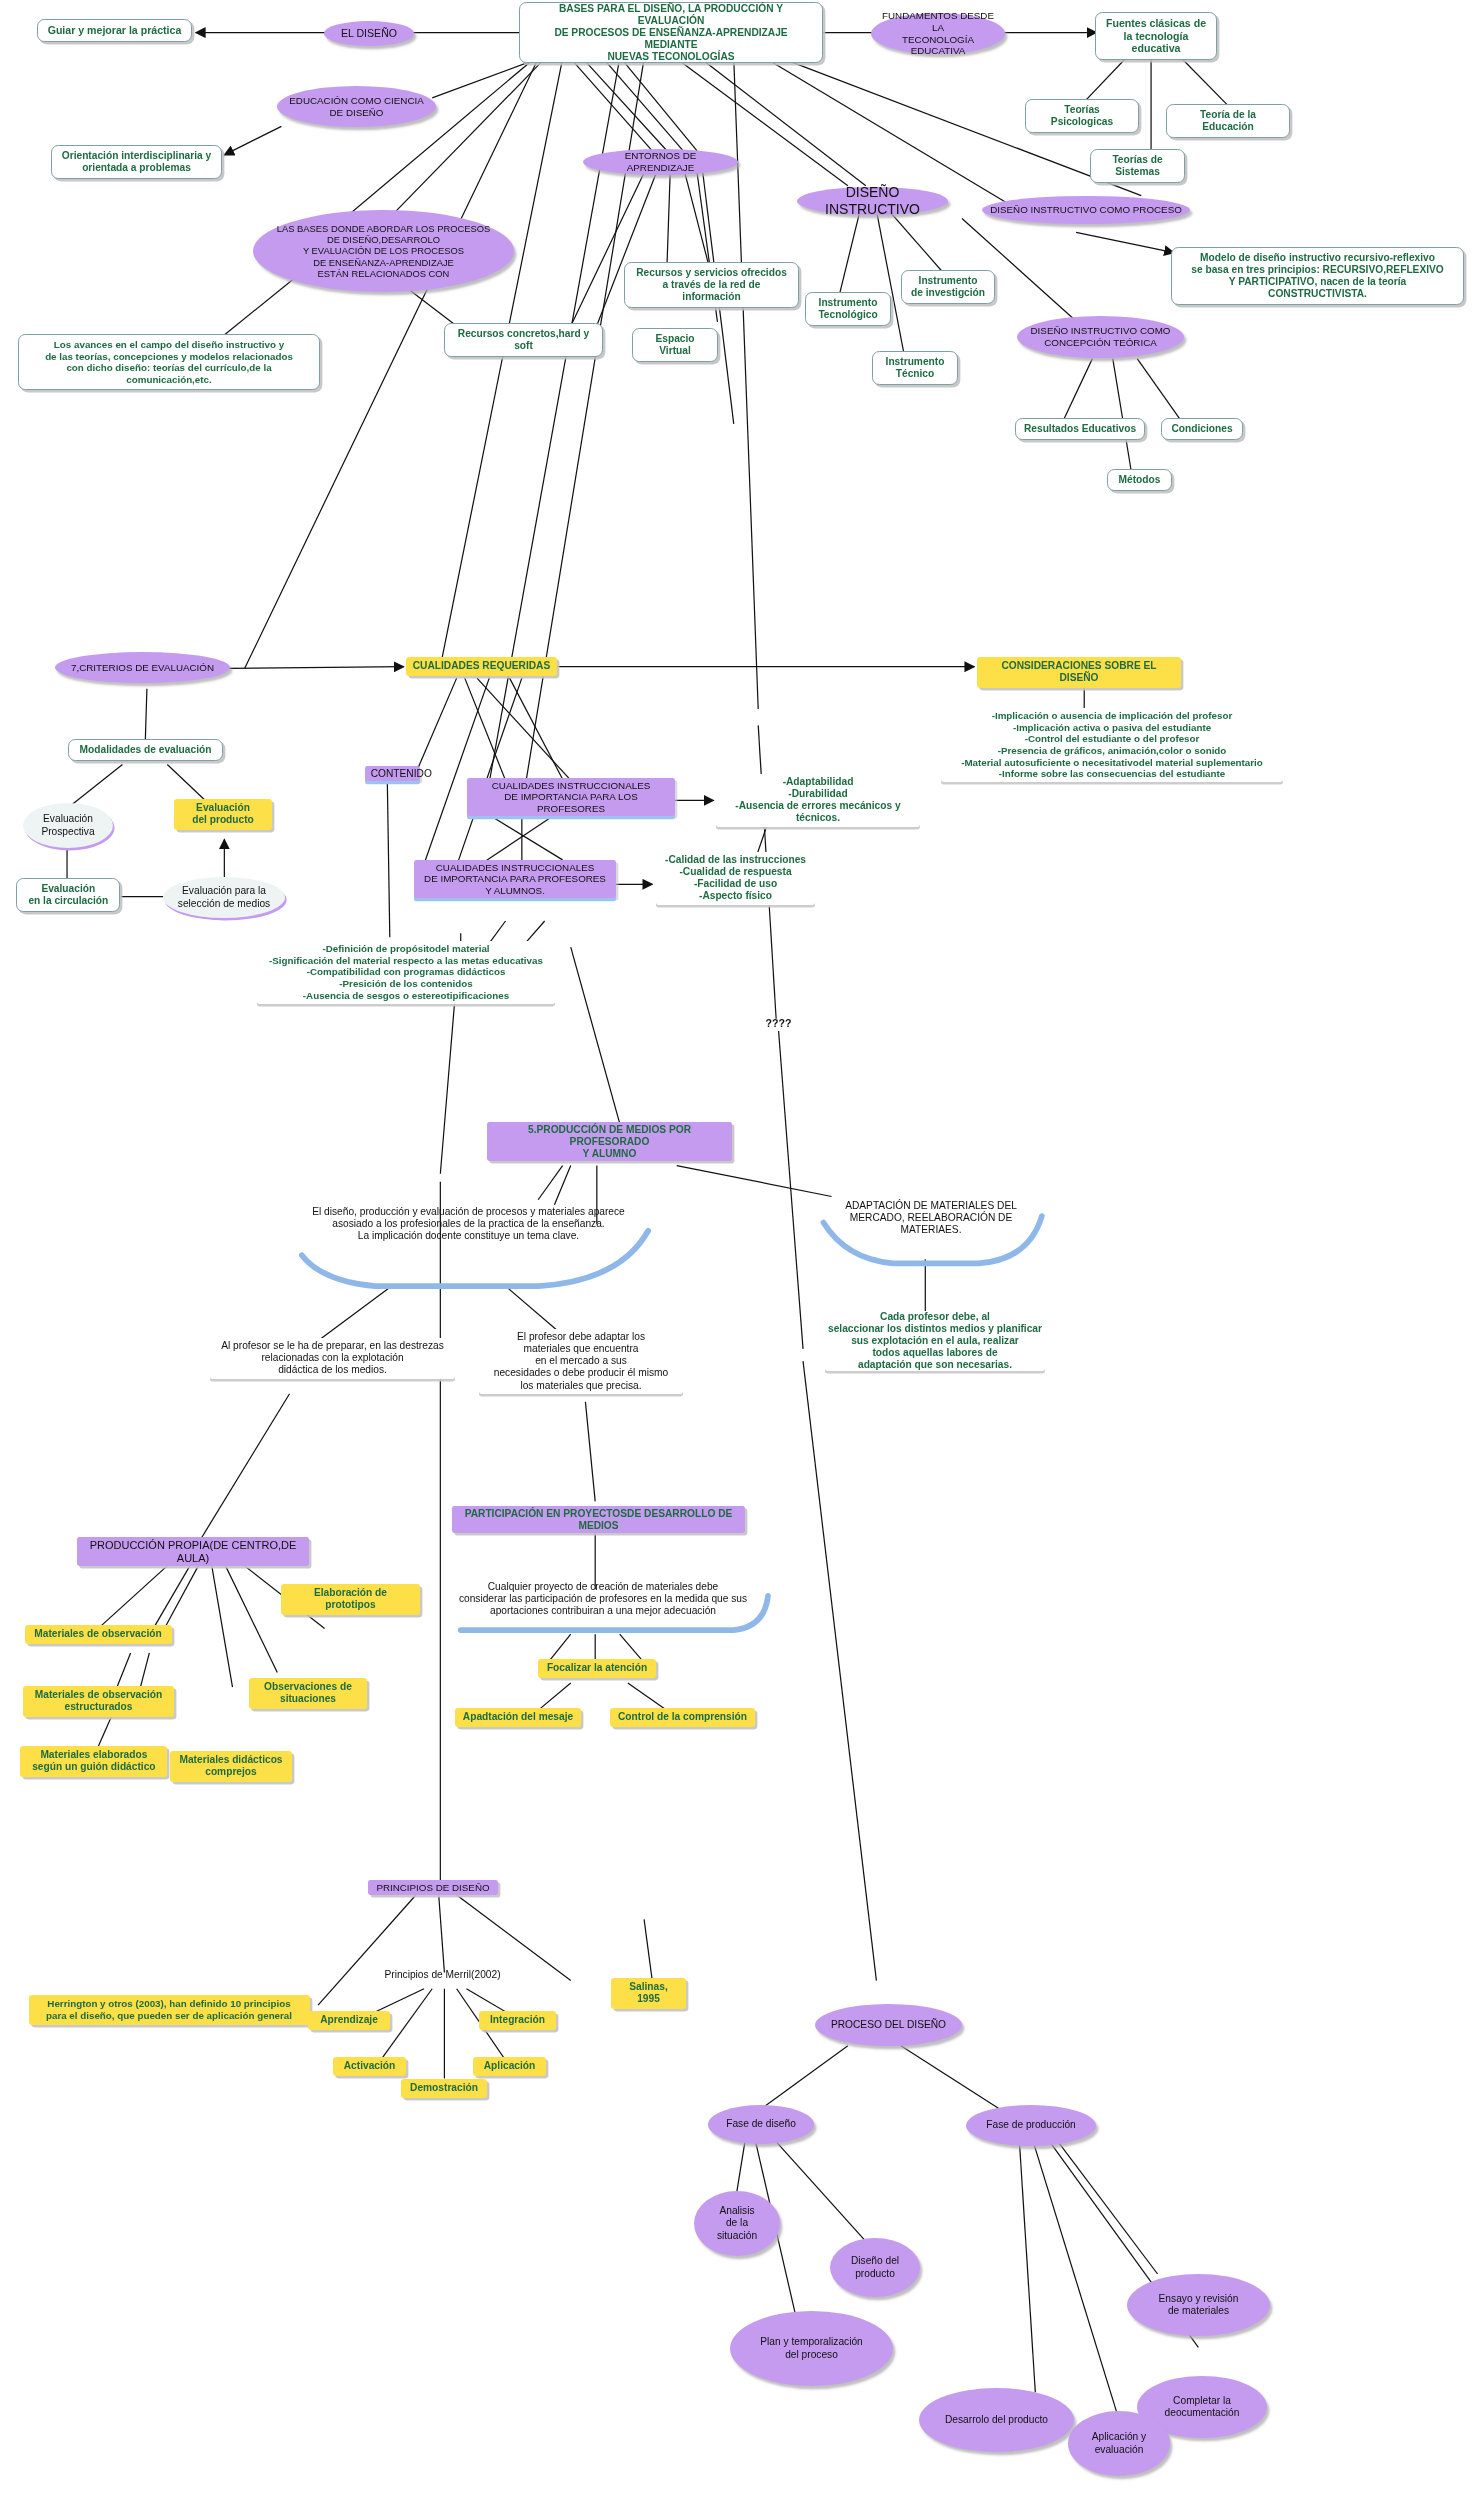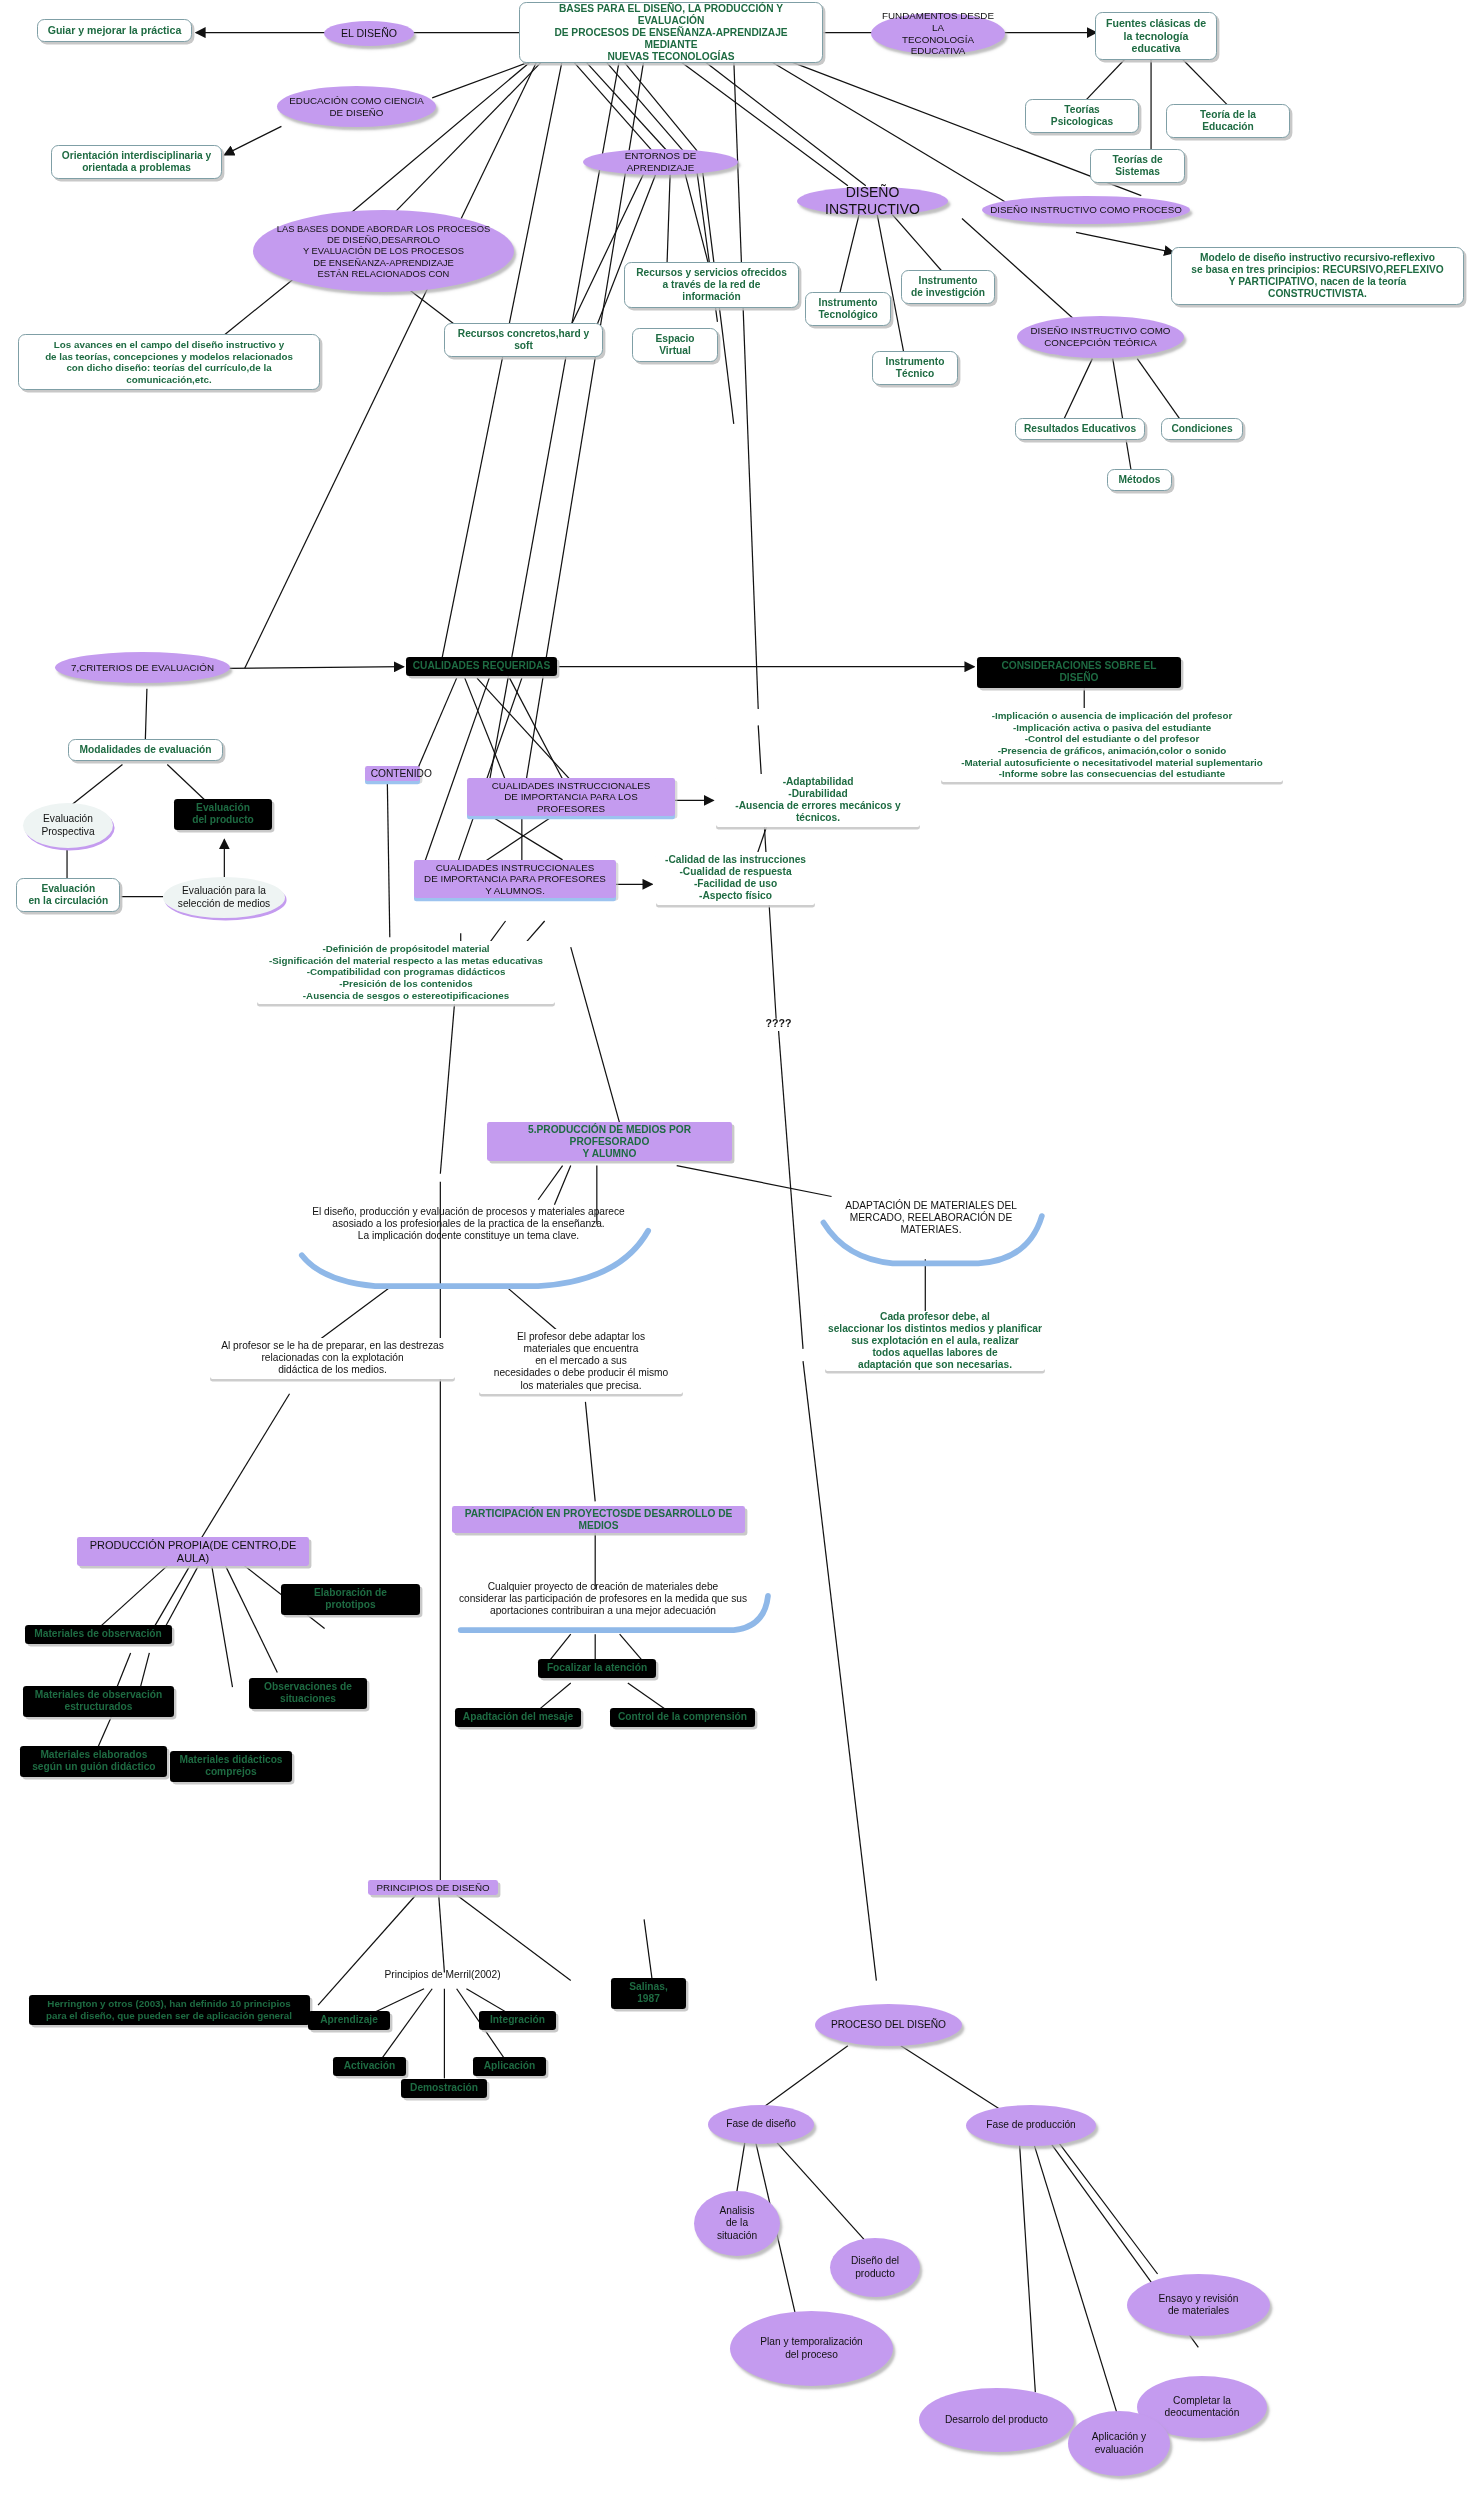--- a/index.html
+++ b/index.html
@@ -10,21 +10,21 @@
   .node .t{display:block;width:100%;line-height:1.18;}
 
   
   .box{
     background:#ffffff;border:1.3px solid #7f9fa6;border-radius:7.3px;
     color:#1e6b42;font-weight:bold;padding:4.1px 7.3px;
     box-shadow:2.4px 2.4px 0 rgba(190,190,190,.85);
   }
   
   .plain{
-    background:#000000;border:none;border-radius:3.3px;color:#1e6b42;font-weight:bold;
+    background:#fde047;border:none;border-radius:3.3px;color:#1e6b42;font-weight:bold;
     padding:3.3px 6.5px;box-shadow:2.4px 2.4px 0 rgba(195,195,195,.9);
   }
   
   .hl{
     background:#c49bef;color:#111;font-weight:normal;padding:1.6px 5.7px;border-radius:2.4px;
     box-shadow:2.4px 2.4px 0 rgba(195,195,195,.9);
   }
   .hl.blue-underline{box-shadow:0 3.3px 0 #9cc3ef,2.4px 2.4px 0 rgba(195,195,195,.6);}
   .hl.greentext{color:#1e6b42;font-weight:bold;}
   
@@ -533,21 +533,21 @@
   <div class="node swoosh" style="left:365px;top:1969px;width:155px;font-size:10.2px;">
     <span class="t">Principios de Merril(2002)</span>
     </div>
 
   <div class="node plain" style="left:28.5px;top:1995px;width:281px;font-size:9.8px;">
     <span class="t" style="white-space:pre-line;">Herrington y otros (2003), han definido 10 principios
 para el diseño, que pueden ser de aplicación general</span>
     </div>
 
   <div class="node plain" style="left:611px;top:1978px;width:75px;font-size:10.2px;">
-    <span class="t">Salinas, 1987</span>
+    <span class="t">Salinas, 1995</span>
     </div>
 
   <div class="node plain" style="left:308px;top:2011px;width:82px;font-size:10.2px;">
     <span class="t">Aprendizaje</span>
     </div>
 
   <div class="node plain" style="left:333px;top:2057px;width:73px;font-size:10.2px;">
     <span class="t">Activación</span>
     </div>
 

